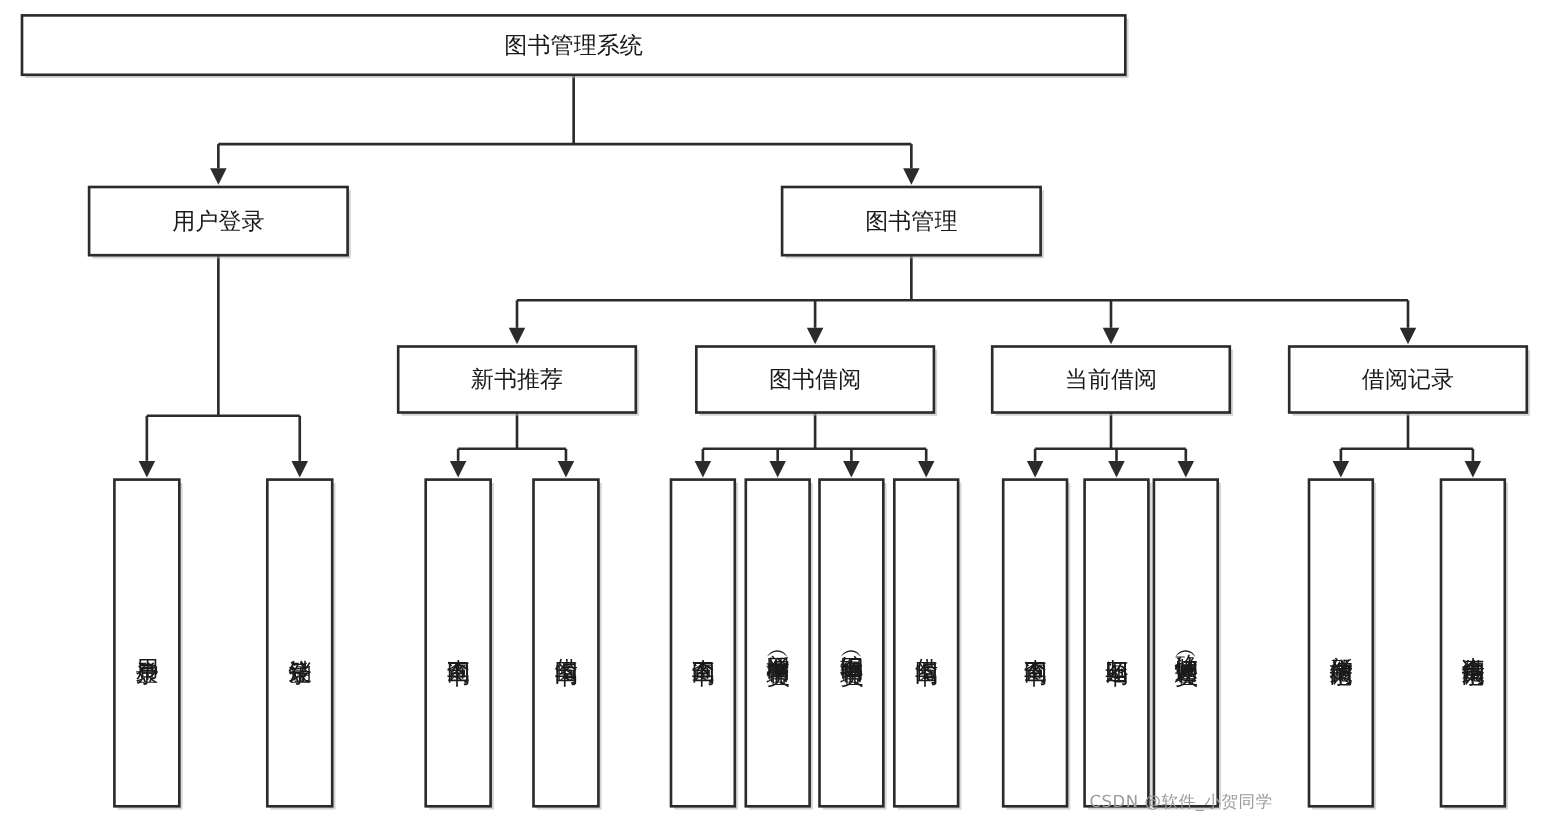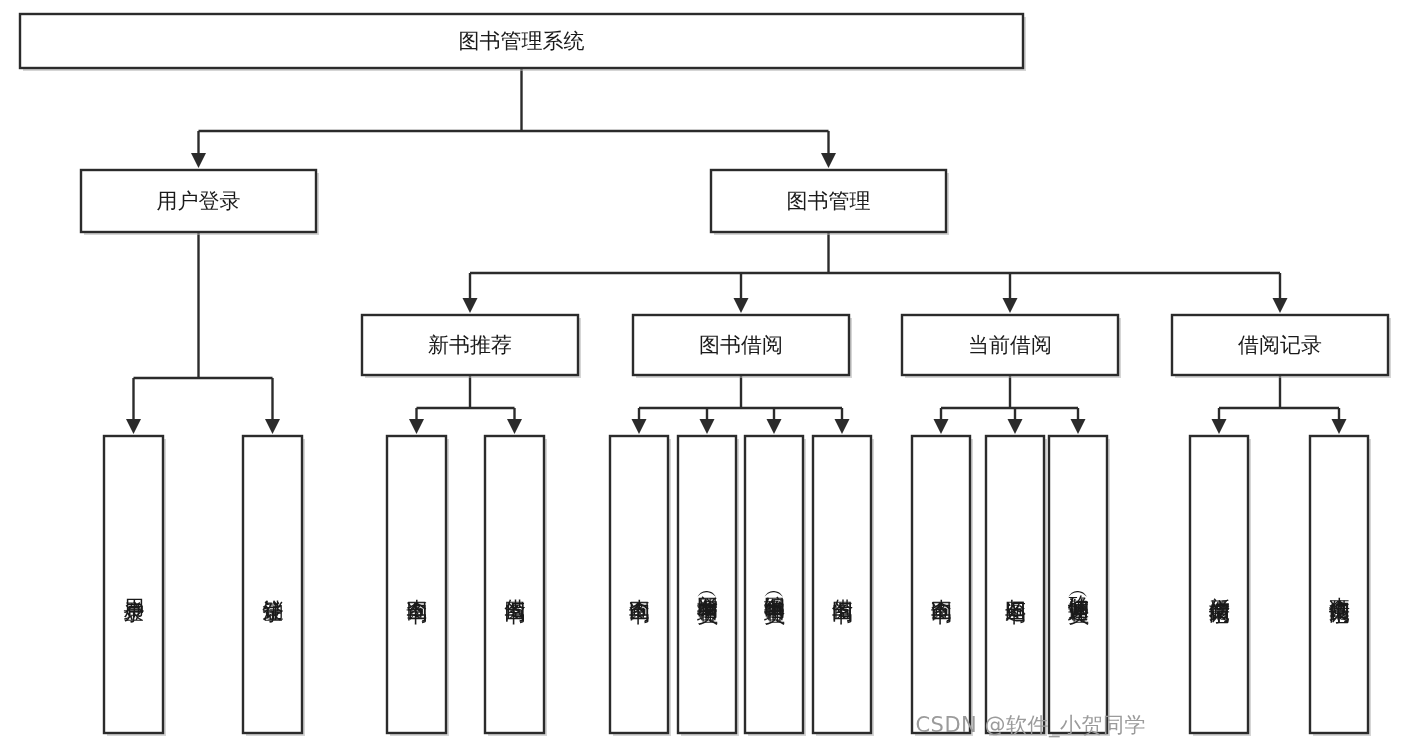--- a/index.html
+++ b/index.html
@@ -63,24 +63,24 @@
     text-orientation: upright;
     font-family: "DejaVu Sans", "Liberation Sans", sans-serif;
     font-size: 21px;
     line-height: 1.18;
     color: #1a1a1a;
     letter-spacing: 1.5px;
     white-space: nowrap;
   }
   .watermark {
     position: absolute;
-    right: 12px;
+    right: 1px;
     bottom: 8px;
     font-family: "DejaVu Sans", "Liberation Sans", sans-serif;
-    font-size: 21px;
+    font-size: 15px;
     color: #9b9b9b;
     letter-spacing: 0.5px;
     white-space: nowrap;
   }
 </style>
 </head>
 <body>
 
 <div id="diagram-root">
 

